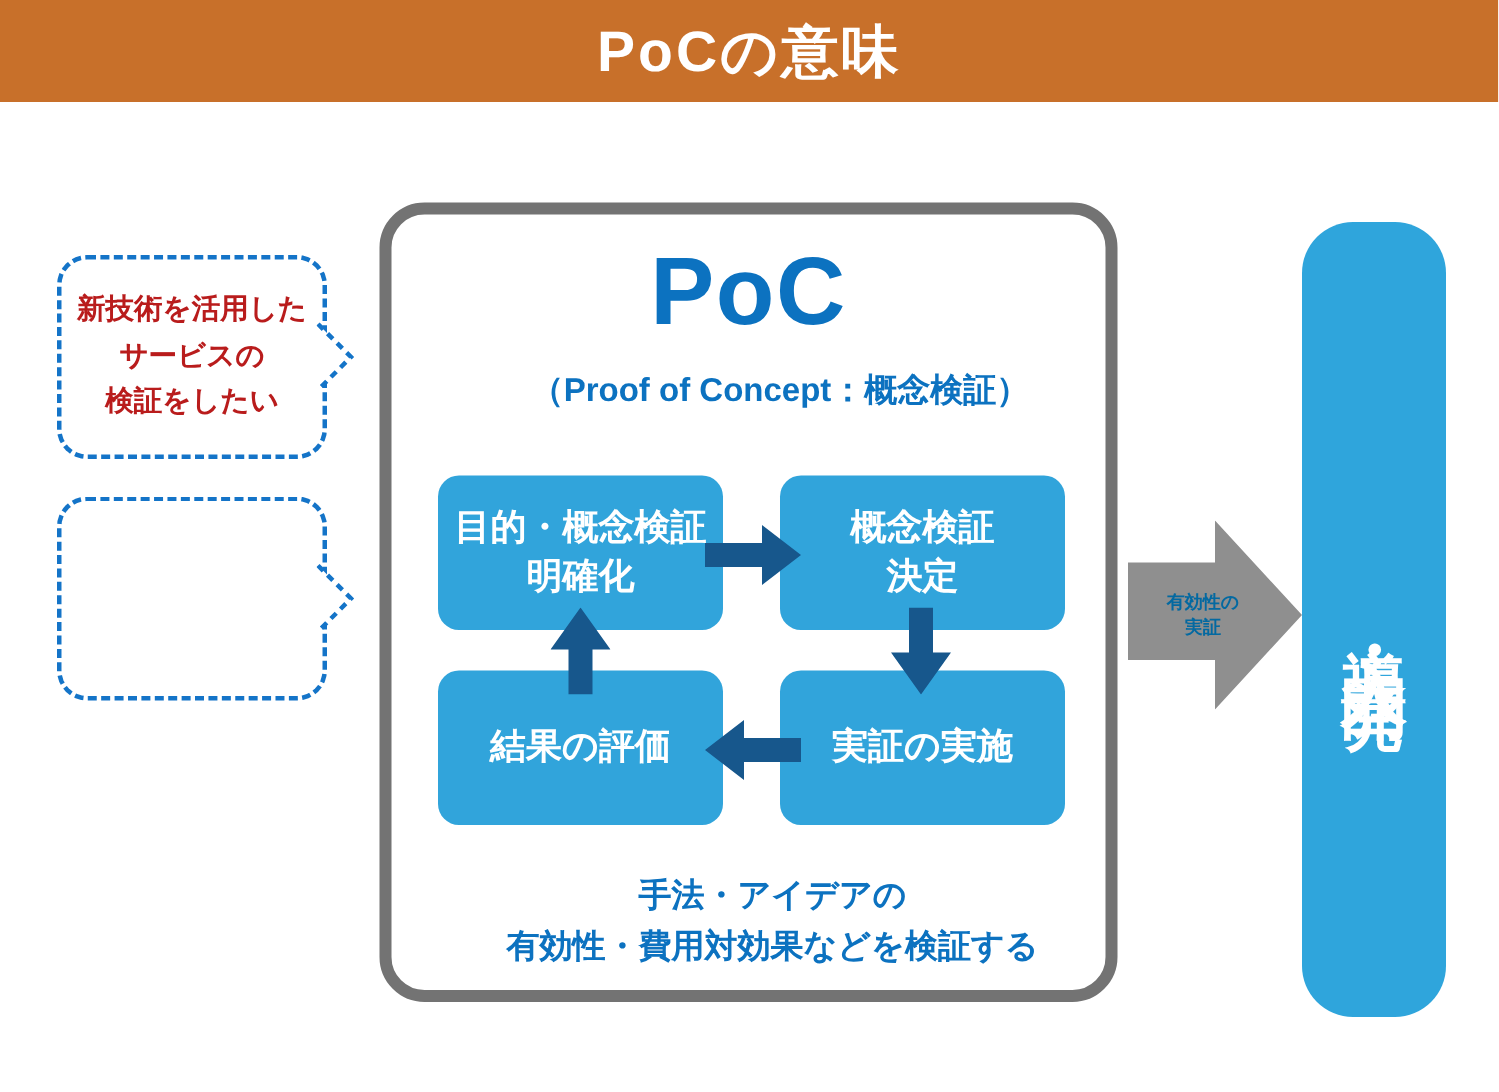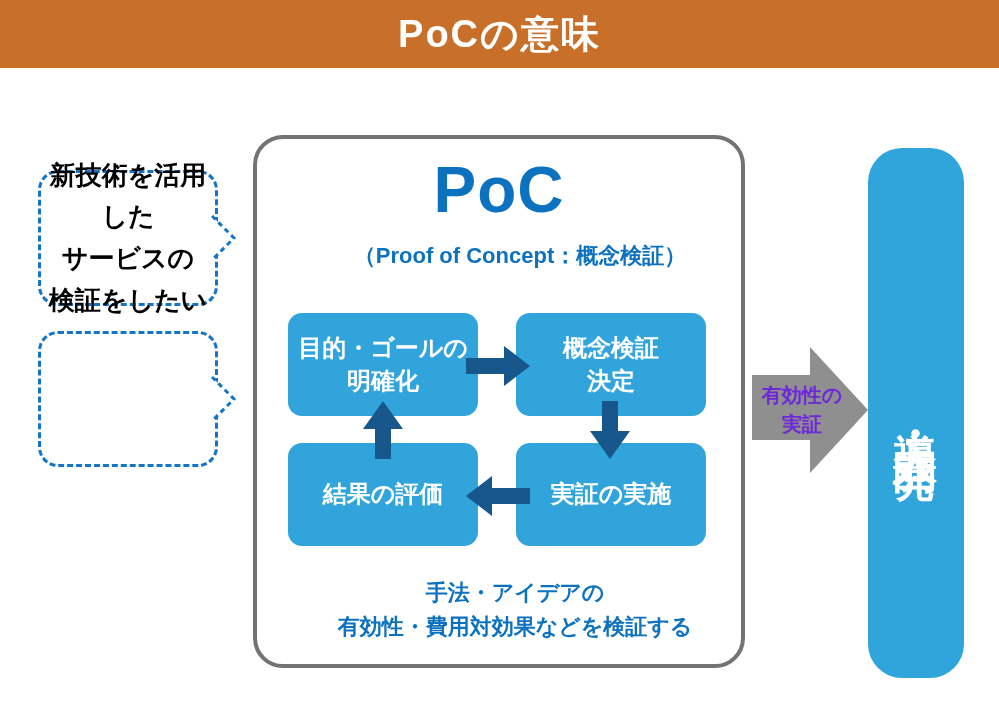--- a/index.html
+++ b/index.html
@@ -32,33 +32,33 @@
     border: 3px dashed #1474C8;
     border-radius: 20px;
     background: #ffffff;
     display: flex; align-items: center; justify-content: center;
     text-align: center;
   }
   .bubble-1 { top: 170px; }
   .bubble-2 { top: 331px; }
   .bubble-text {
     white-space: pre-line;
-    font-size: 26px; font-weight: bold; color: #000000;
+    font-size: 19px; font-weight: bold; color: #b91c1c;
     line-height: 1.6;
   }
   .bubble-tail {
     position: absolute; right: -24px; top: 50%;
     transform: translateY(-50%);
   }
 
   
   .panel {
     position: absolute; left: 253px; top: 135px;
     width: 492px; height: 533px;
-    border: 4px solid #737373;
+    border: 8px solid #737373;
     border-radius: 30px;
     background: #ffffff;
   }
   .poc-title {
     position: absolute; top: 14px; left: 0; width: 100%;
     margin: 0; text-align: center;
     font-size: 64px; font-weight: bold; color: #0C72C0;
     letter-spacing: 1px;
   }
   .poc-subtitle {
@@ -97,21 +97,21 @@
   .transition {
     position: absolute; left: 752px; top: 347px;
     width: 116px; height: 126px;
   }
   .transition svg { display: block; }
   .transition-label {
     position: absolute; left: 0; top: 0;
     width: 100px; height: 100%;
     display: flex; align-items: center; justify-content: center;
     text-align: center;
-    color: #6d28d9; font-weight: bold; font-size: 20px;
+    color: #0369a1; font-weight: bold; font-size: 12px;
     white-space: pre-line; line-height: 1.45;
   }
 
   
   .outcome {
     position: absolute; left: 868px; top: 148px;
     width: 96px; height: 530px;
     background: #2FA5DC;
     border-radius: 34px;
     display: flex; align-items: center; justify-content: center;
@@ -144,21 +144,21 @@
   <div class="bubble bubble-2">
     <svg class="bubble-tail" width="28" height="48" viewBox="0 0 28 48">
       <path d="M1,2 L23,24 L1,46" fill="#ffffff" stroke="#1474C8" stroke-width="3" stroke-dasharray="5 4"></path>
     </svg>
   </div>
 
   <section class="panel">
     <h2 class="poc-title">PoC</h2>
     <div class="poc-subtitle">（Proof of Concept：概念検証）</div>
 
-    <div class="step step-tl">目的・ゴールの
+    <div class="step step-tl">目的・概念検証
 明確化</div>
     <div class="step step-tr">概念検証
 決定</div>
     <div class="step step-bl">結果の評価</div>
     <div class="step step-br">実証の実施</div>
 
     <svg class="cycle-arrow arrow-right" width="64" height="40" viewBox="0 0 64 40">
       <polygon points="0,12 38,12 38,0 64,20 38,40 38,28 0,28" fill="#17578C"></polygon>
     </svg>
     <svg class="cycle-arrow arrow-down" width="40" height="58" viewBox="0 0 40 58">

